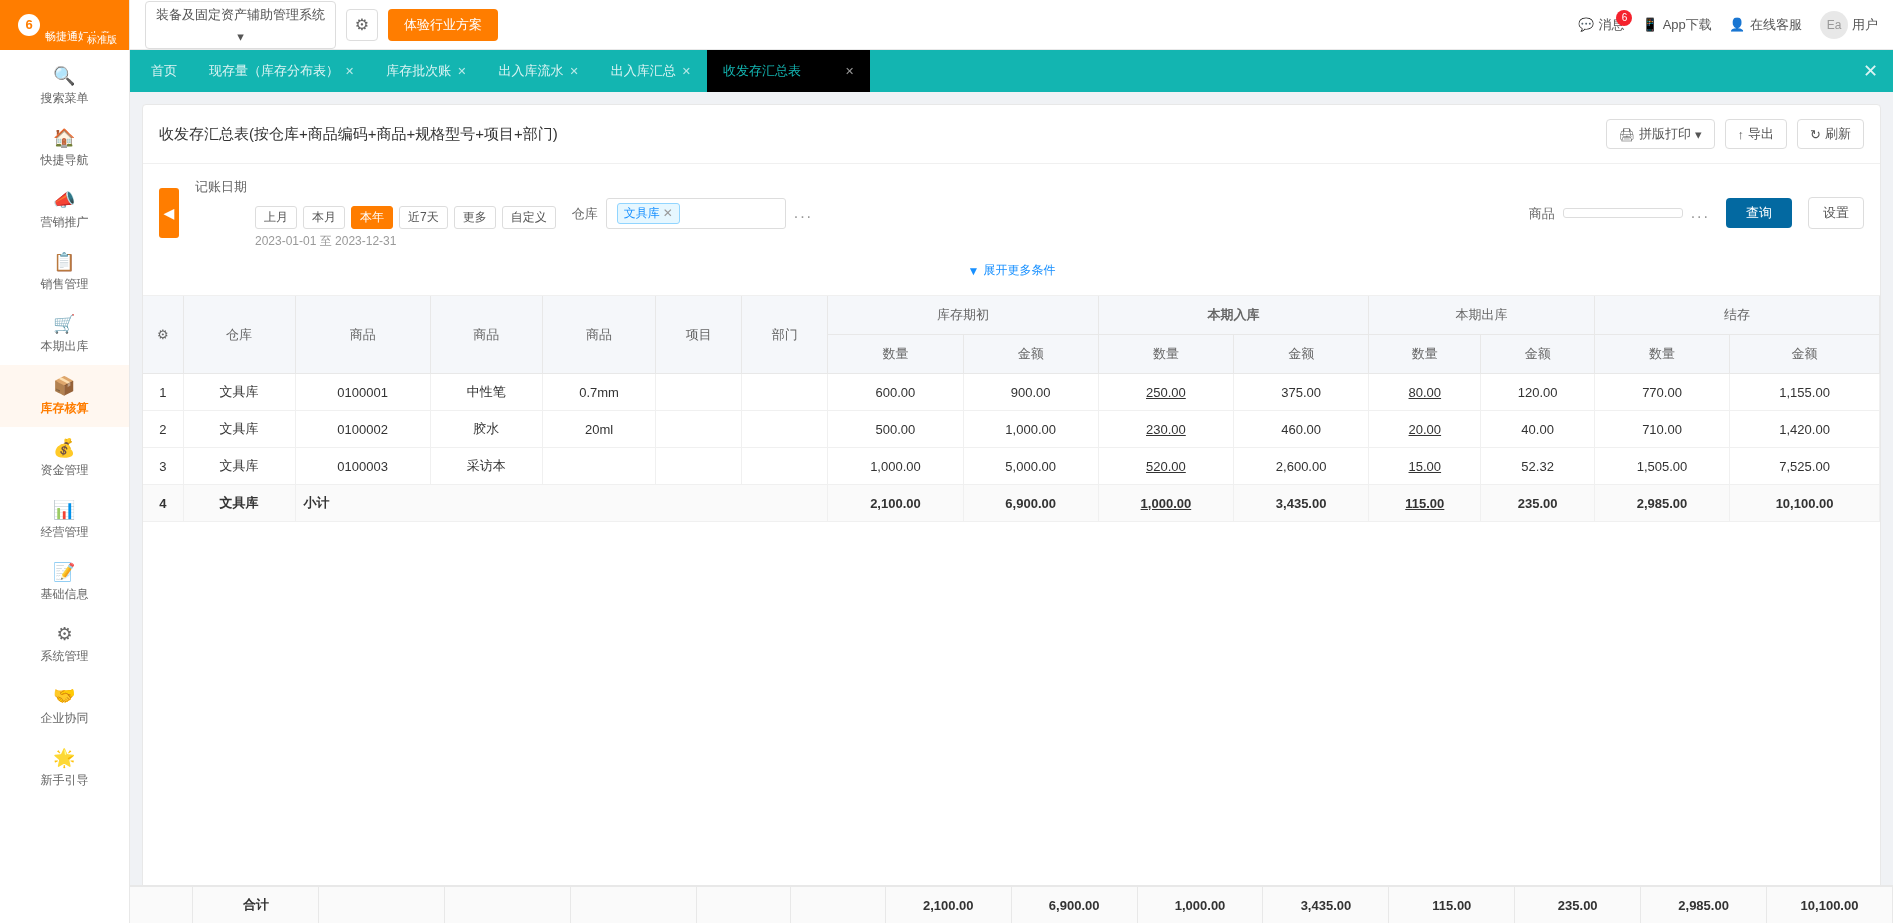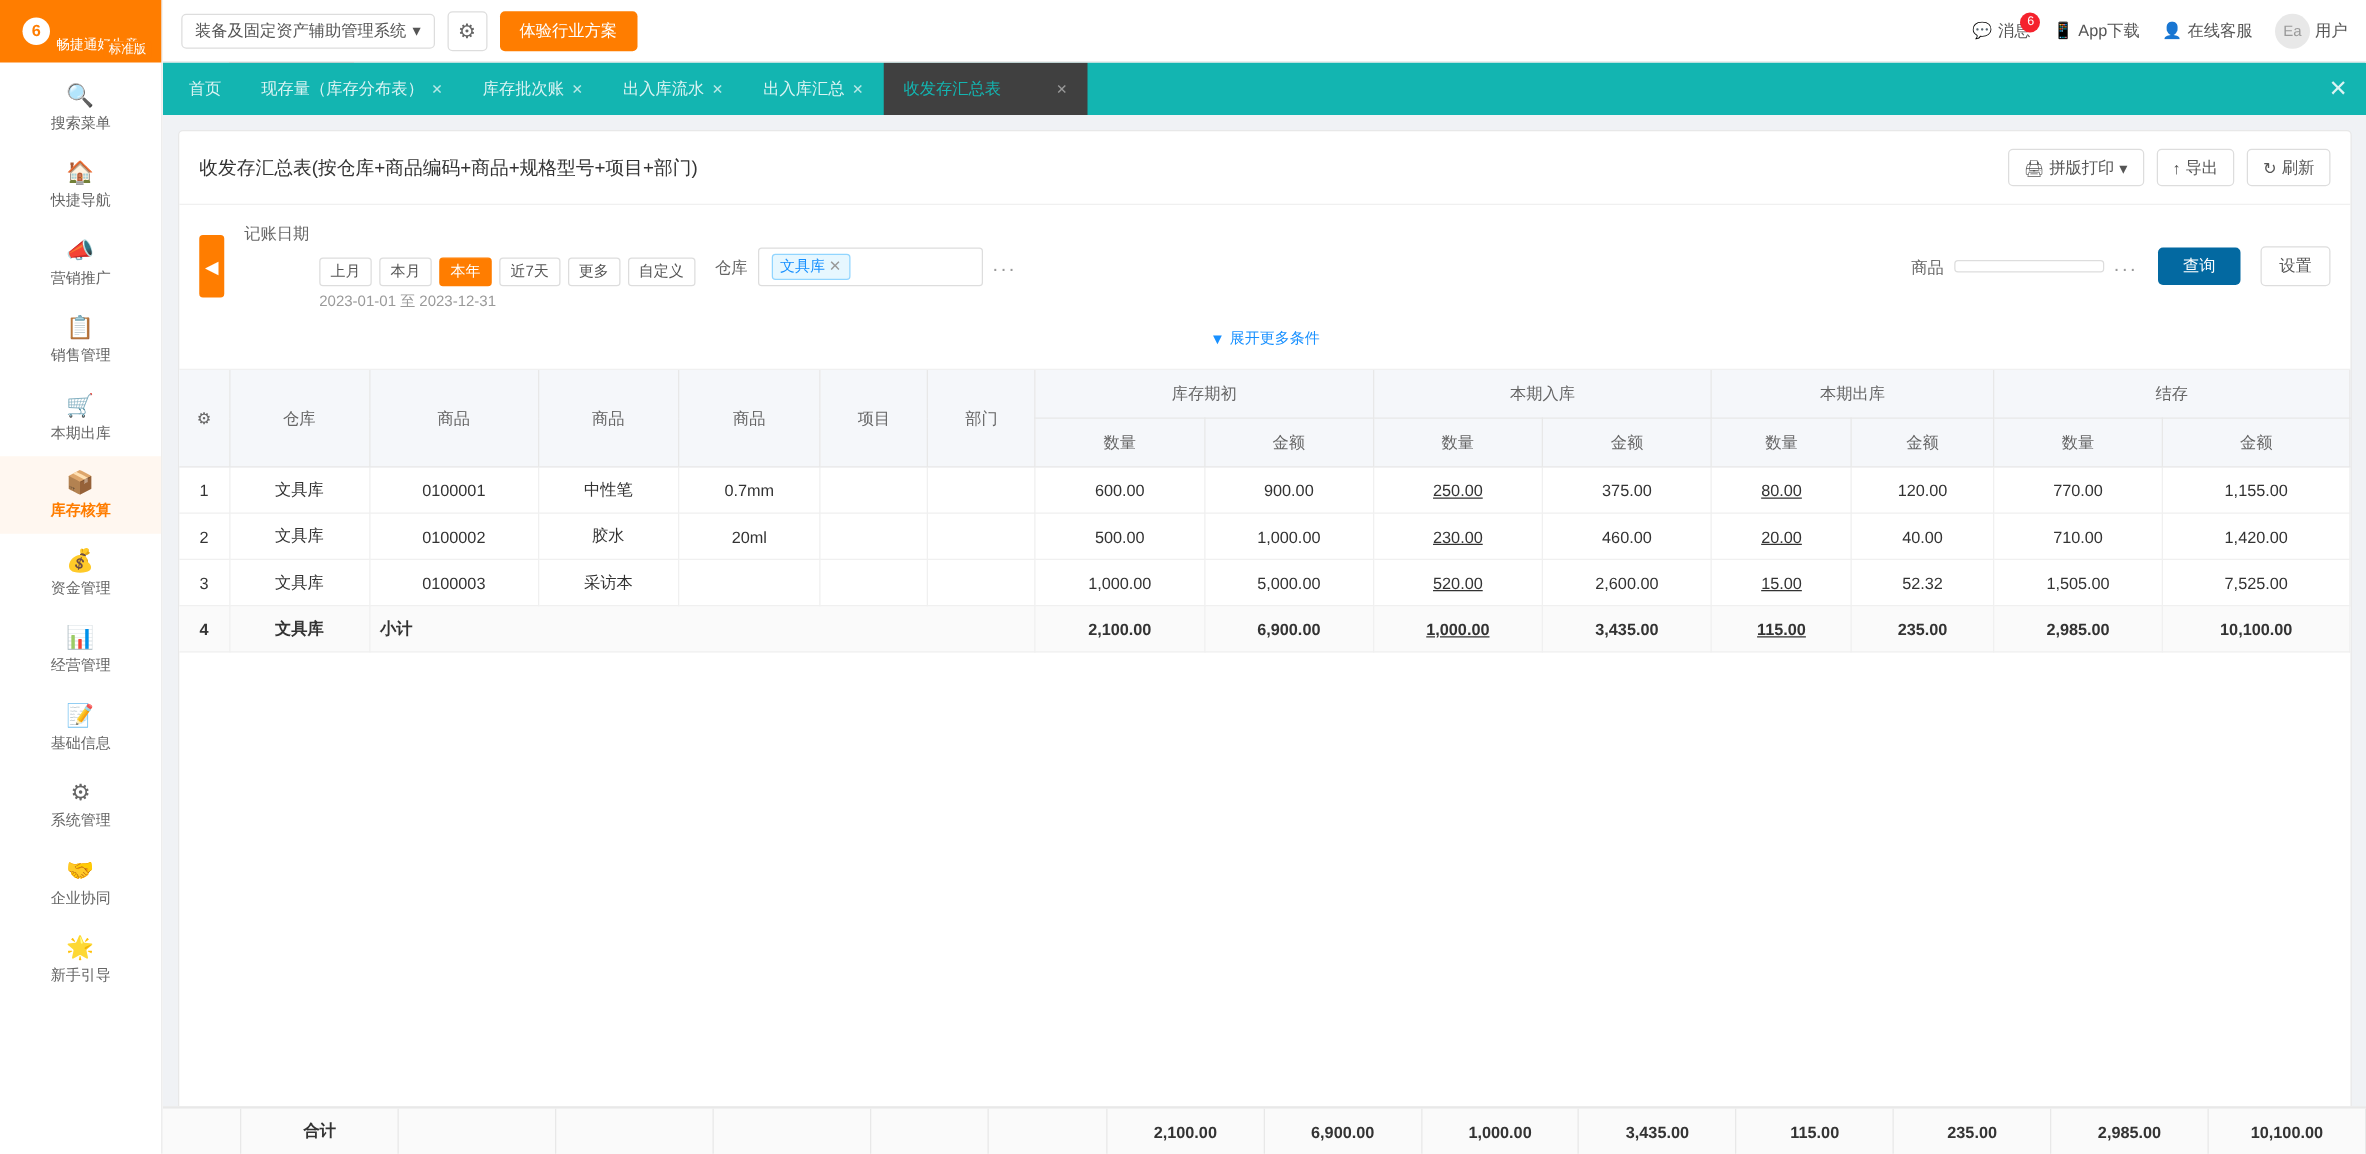--- a/index.html
+++ b/index.html
@@ -91,20 +91,21 @@
     .topbar-dropdown {
       border: 1px solid #ddd;
       border-radius: 4px;
       padding: 4px 10px;
       font-size: 13px;
       color: #555;
       cursor: pointer;
       display: flex;
       align-items: center;
       gap: 5px;
+      flex-direction: column;
     }
     .gear-btn {
       width: 32px; height: 32px;
       border: 1px solid #ddd;
       border-radius: 4px;
       display: flex;
       align-items: center;
       justify-content: center;
       cursor: pointer;
       color: #666;
@@ -174,21 +175,21 @@
       padding: 0 16px;
       display: flex;
       align-items: center;
       gap: 6px;
       cursor: pointer;
       color: rgba(255,255,255,0.85);
       font-size: 13px;
       white-space: nowrap;
     }
     .tab.active {
-      background: #404040;
+      background: #000000;
       color: #13b5b1;
       font-weight: 500;
       gap: 44px;
     }
     .tab .close-x {
       font-size: 11px;
       color: rgba(255,255,255,0.7);
       cursor: pointer;
     }
     .tab.active .close-x { color: #999; }
@@ -665,21 +666,21 @@
         <thead>
           <tr>
             <th rowspan="2" class="settings-icon-cell">⚙</th>
             <th rowspan="2">仓库</th>
             <th rowspan="2">商品</th>
             <th rowspan="2">商品</th>
             <th rowspan="2">商品</th>
             <th rowspan="2">项目</th>
             <th rowspan="2">部门</th>
             <th colspan="2" style="background:#f5f7fa;">库存期初</th>
-            <th colspan="2" style="background:#f5f7fa;">本期入库</th>
+            <th colspan="2" style="background:#f5f7fa;font-weight:bold;">本期入库</th>
             <th colspan="2" style="background:#f5f7fa;">本期出库</th>
             <th colspan="2" style="background:#f5f7fa;">结存</th>
           </tr>
           <tr>
             <th>数量</th>
             <th>金额</th>
             <th>数量</th>
             <th>金额</th>
             <th>数量</th>
             <th>金额</th>

